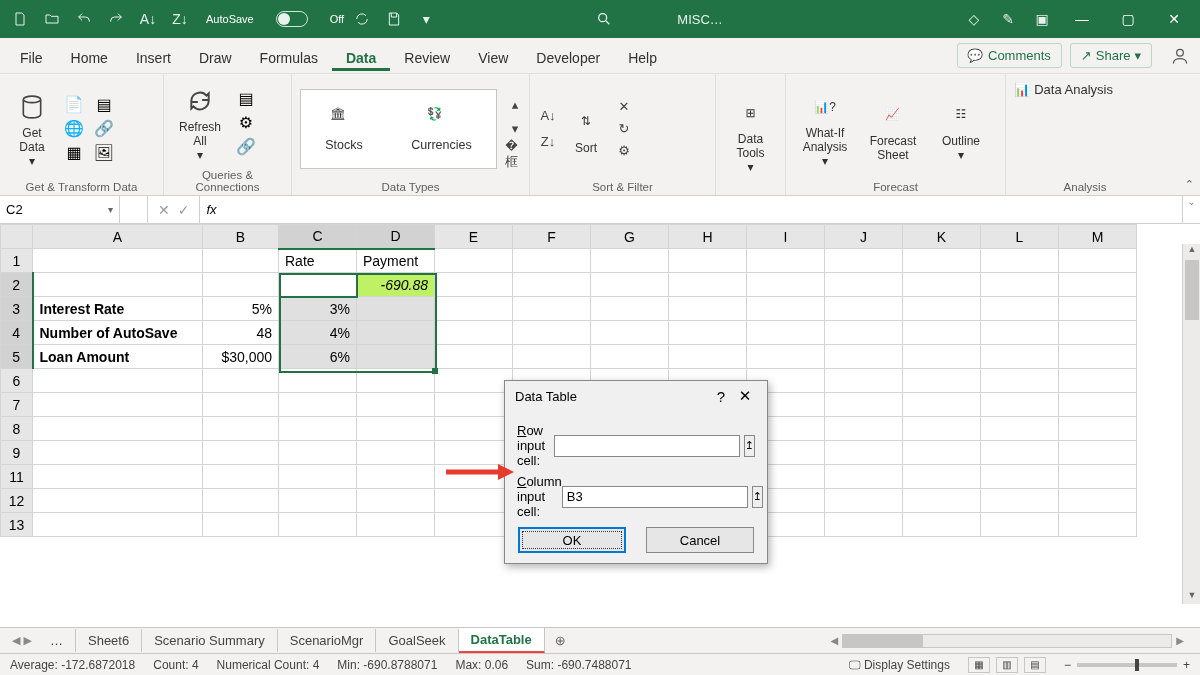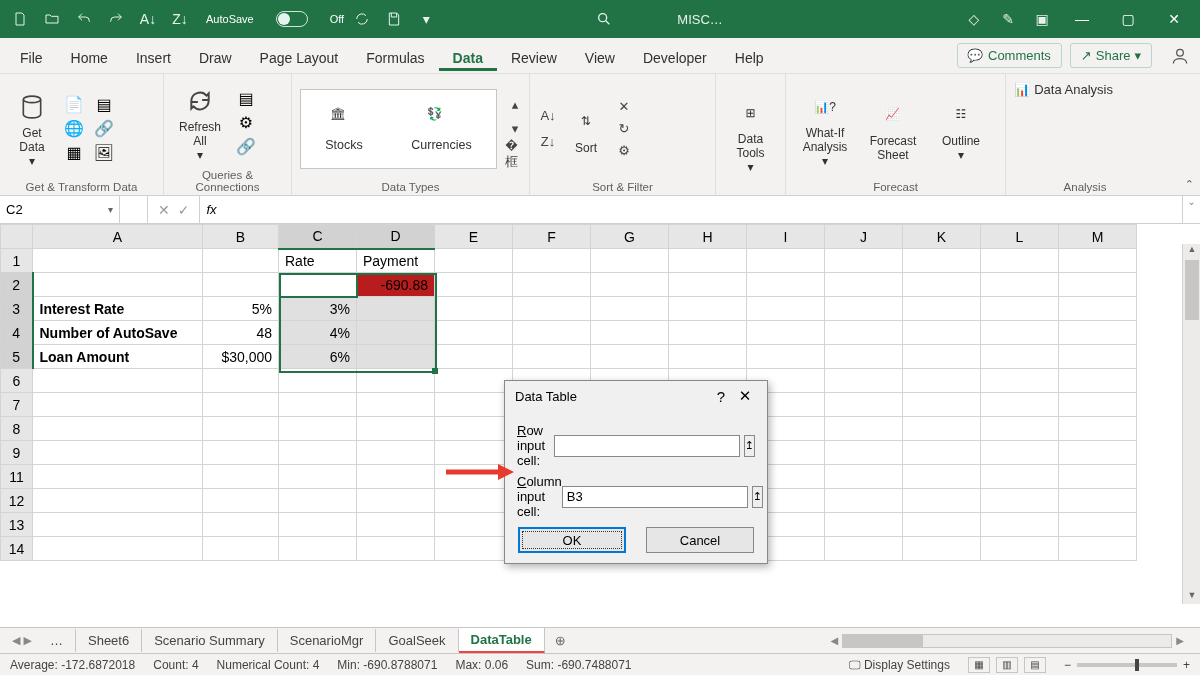--- a/index.html
+++ b/index.html
@@ -174,21 +174,20 @@
     <div class="win-btn">▢</div>
     <div class="win-btn">✕</div>
   </div>
 </div>
 
 <div class="tabs">
   <div class="tab">File</div>
   <div class="tab">Home</div>
   <div class="tab">Insert</div>
   <div class="tab">Draw</div>
-  <div class="tab">Page Layout</div>
   <div class="tab">Formulas</div>
   <div class="tab active">Data</div>
   <div class="tab">Review</div>
   <div class="tab">View</div>
   <div class="tab">Developer</div>
   <div class="tab">Help</div>
   <div class="right-area">
     <div class="comments-btn">💬 <span>Comments</span></div>
     <div class="share-btn">↗ <span>Share</span> ▾</div>
     <div class="user-icon">
@@ -374,21 +373,21 @@
           <td></td>
           <td></td>
           <td></td>
           <td></td>
         </tr>
   <tr>
           <th class="rowhdr active">2</th>
           <td></td>
           <td></td>
           <td style="background:#fff;"></td>
-          <td class="right" style="background:#b91c1c;">-690.88</td>
+          <td class="right" style="background:#bef264;font-style:italic;">-690.88</td>
           <td></td>
           <td></td>
           <td></td>
           <td></td>
           <td></td>
           <td></td>
           <td></td>
           <td></td>
           <td></td>
         </tr>
@@ -531,36 +530,20 @@
           <td></td>
           <td></td>
           <td></td>
           <td></td>
           <td></td>
           <td></td>
           <td></td>
         </tr>
   <tr>
           <th class="rowhdr">13</th>
-          <td></td>
-          <td></td>
-          <td></td>
-          <td></td>
-          <td></td>
-          <td></td>
-          <td></td>
-          <td></td>
-          <td></td>
-          <td></td>
-          <td></td>
-          <td></td>
-          <td></td>
-        </tr>
-  <tr>
-          <th class="rowhdr">14</th>
           <td></td>
           <td></td>
           <td></td>
           <td></td>
           <td></td>
           <td></td>
           <td></td>
           <td></td>
           <td></td>
           <td></td>

